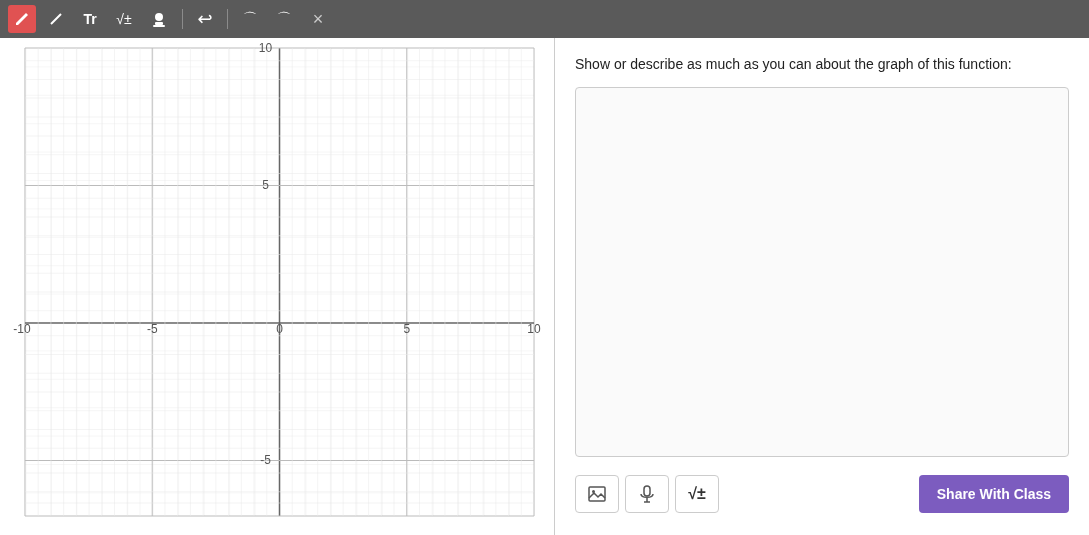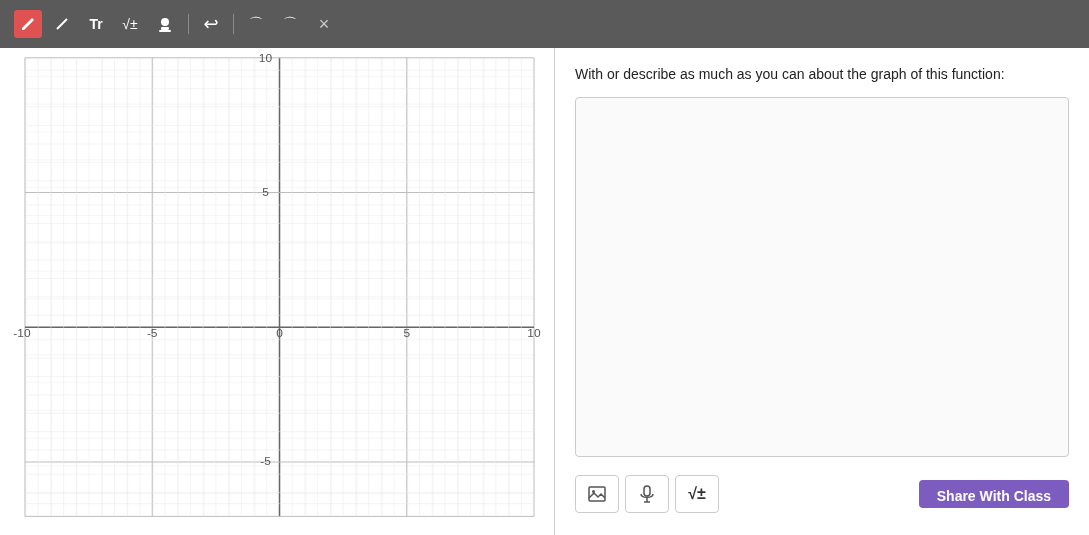--- a/index.html
+++ b/index.html
@@ -11,23 +11,23 @@
       overflow: hidden;
       display: flex;
       flex-direction: column;
     }
 
     
     #toolbar {
       display: flex;
       align-items: center;
       background: #5a5a5a;
-      padding: 4px 14px;
+      padding: 4px 8px;
       gap: 6px;
-      height: 48px;
+      height: 38px;
       flex-shrink: 0;
     }
     .tool-btn {
       background: none;
       border: none;
       color: #fff;
       cursor: pointer;
       font-size: 16px;
       padding: 3px 6px;
       border-radius: 3px;
@@ -121,21 +121,21 @@
     .share-btn {
       background: #7c5cbf;
       color: #fff;
       border: none;
       border-radius: 4px;
       padding: 8px 18px;
       cursor: pointer;
       font-size: 14px;
       font-weight: 600;
       margin-left: auto;
-      height: 28px;
+      height: 38px;
     }
 
     
     svg.graph-svg {
       width: 100%;
       height: 100%;
     }
   </style>
 </head>
 <body>
@@ -273,21 +273,21 @@
       <text x="407.5" y="295" font-size="12" fill="#555" text-anchor="middle">5</text>
       <text x="535" y="295" font-size="12" fill="#555" text-anchor="middle">10</text>
 
       <text x="266" y="14" font-size="12" fill="#555" text-anchor="middle">10</text>
       <text x="266" y="151" font-size="12" fill="#555" text-anchor="middle">5</text>
       <text x="266" y="426" font-size="12" fill="#555" text-anchor="middle">-5</text>
     </svg>
   </div>
 
   <div id="question-panel">
-    <div id="question-text">With or describe as much as you can about the graph of this function:</div>
+    <div id="question-text">Show or describe as much as you can about the graph of this function:</div>
 
     <div id="answer-area">
       
     </div>
 
     <div id="bottom-toolbar">
       <button class="answer-tool-btn" title="Insert image">
         <svg width="20" height="20" viewBox="0 0 20 20">
             <rect x="2" y="3" width="16" height="14" rx="1" fill="none" stroke="#555" stroke-width="1.5"></rect>
             <circle cx="6.5" cy="7.5" r="1.5" fill="#555"></circle>

